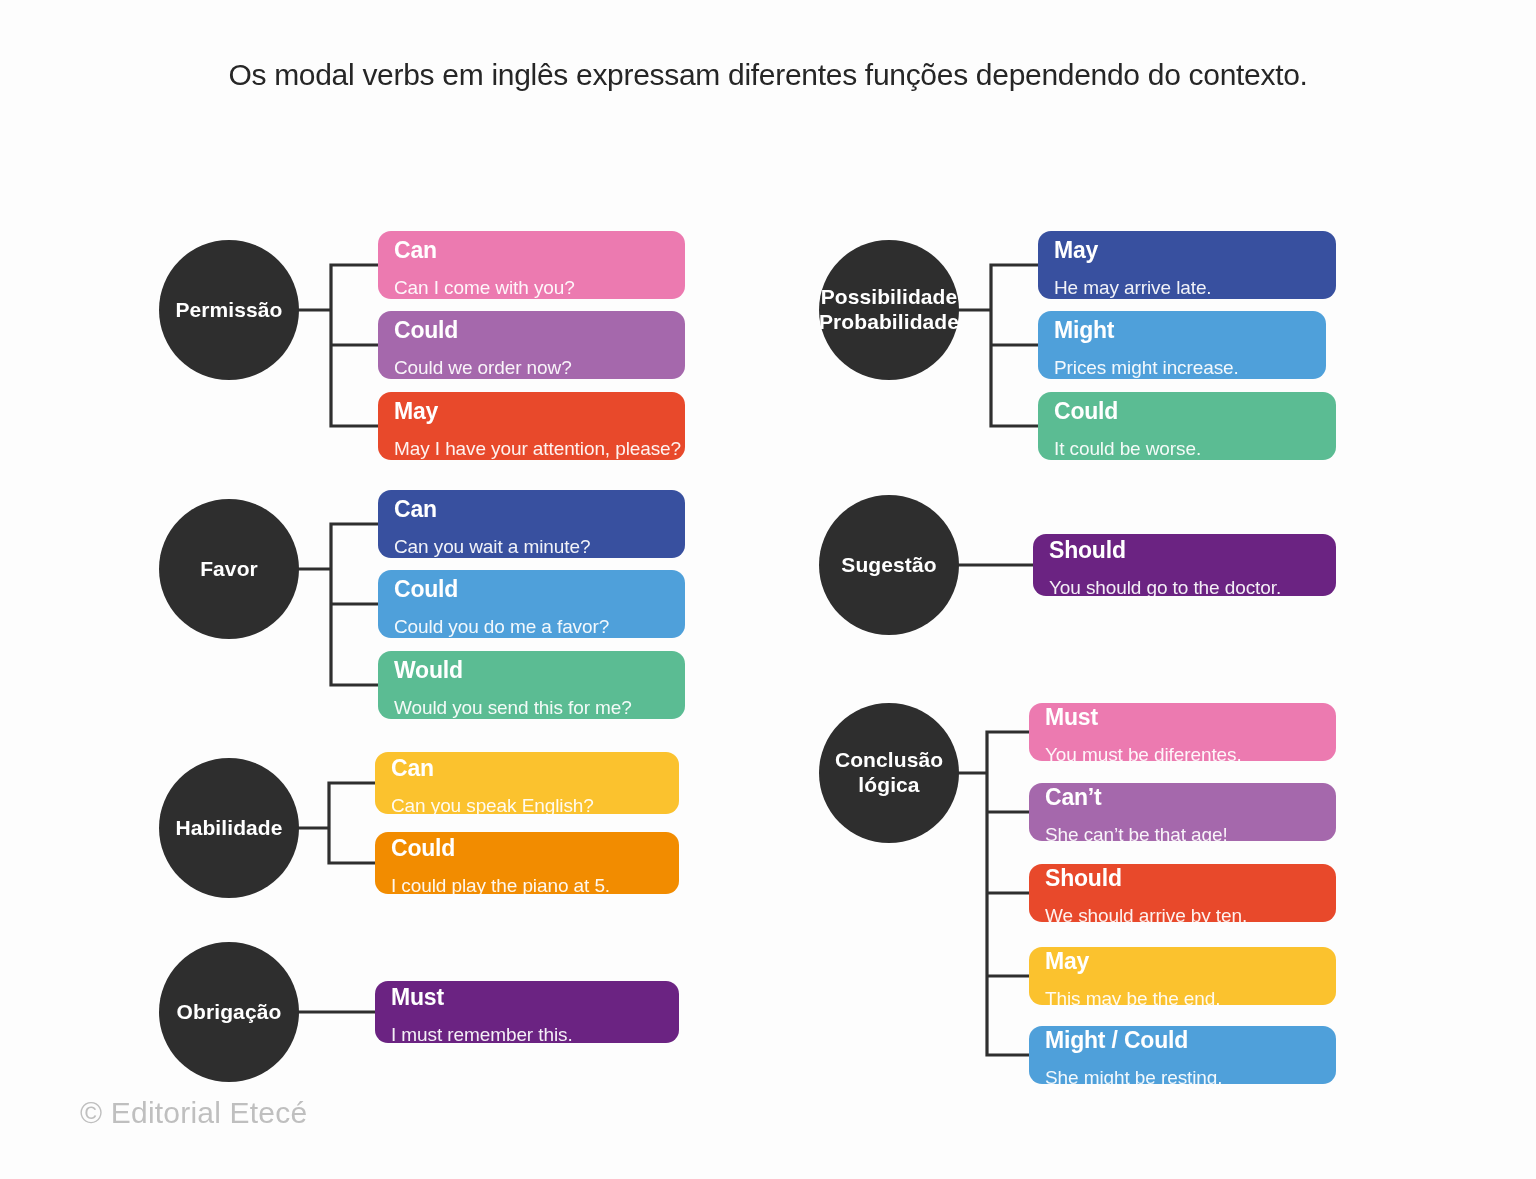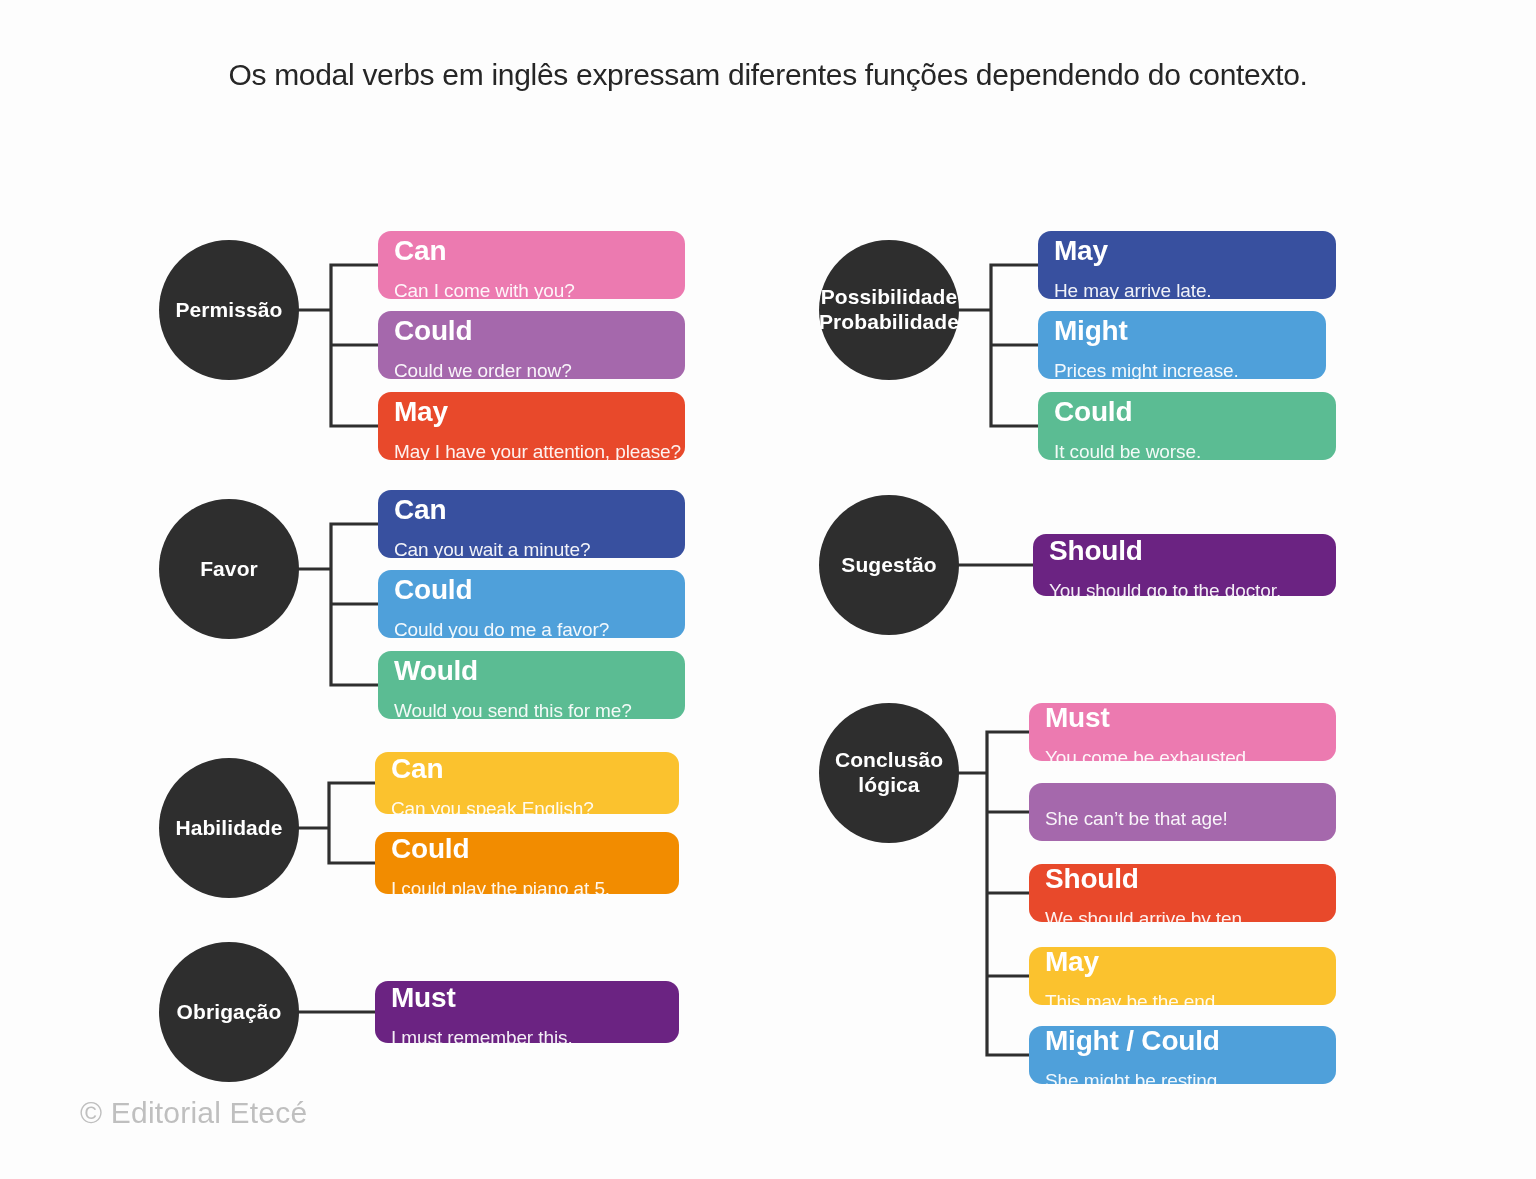--- a/index.html
+++ b/index.html
@@ -79,21 +79,21 @@
     position: absolute;
     border-radius: 13px;
     padding: 9px 0 9px 16px;
     display: flex;
     flex-direction: column;
     justify-content: center;
     color: #ffffff;
     overflow: hidden;
   }
   .card .card-title {
-    font-size: 28px;
+    font-size: 23px;
     font-weight: 700;
     line-height: 1.12;
     letter-spacing: -0.2px;
     margin-top: 7px;
   }
   .card .card-example {
     font-size: 19px;
     font-weight: 400;
     line-height: 1.22;
     letter-spacing: -0.1px;
@@ -203,23 +203,24 @@
       <div class="card" style="left: 1033px; top: 534px; width: 303px; height: 62px; background: rgb(107, 35, 130);">
         <div class="card-title">Should</div>
         <div class="card-example">You should go to the doctor.</div>
       </div>
       <div class="node-circle" style="left: 819px; top: 703px; width: 140px; height: 140px; background: rgb(46, 46, 46);">
         <span class="node-label">Conclusão
 lógica</span>
       </div>
       <div class="card" style="left: 1029px; top: 703px; width: 307px; height: 58px; background: rgb(236, 122, 176);">
         <div class="card-title">Must</div>
-        <div class="card-example">You come be exhausted.</div>
+        <div class="card-example">You must be diferentes.</div>
       </div>
       <div class="card" style="left: 1029px; top: 783px; width: 307px; height: 58px; background: rgb(165, 104, 172);">
+        <div class="card-title">Can’t</div>
         <div class="card-example">She can’t be that age!</div>
       </div>
       <div class="card" style="left: 1029px; top: 864px; width: 307px; height: 58px; background: rgb(232, 73, 43);">
         <div class="card-title">Should</div>
         <div class="card-example">We should arrive by ten.</div>
       </div>
       <div class="card" style="left: 1029px; top: 947px; width: 307px; height: 58px; background: rgb(251, 194, 46);">
         <div class="card-title">May</div>
         <div class="card-example">This may be the end.</div>
       </div>

